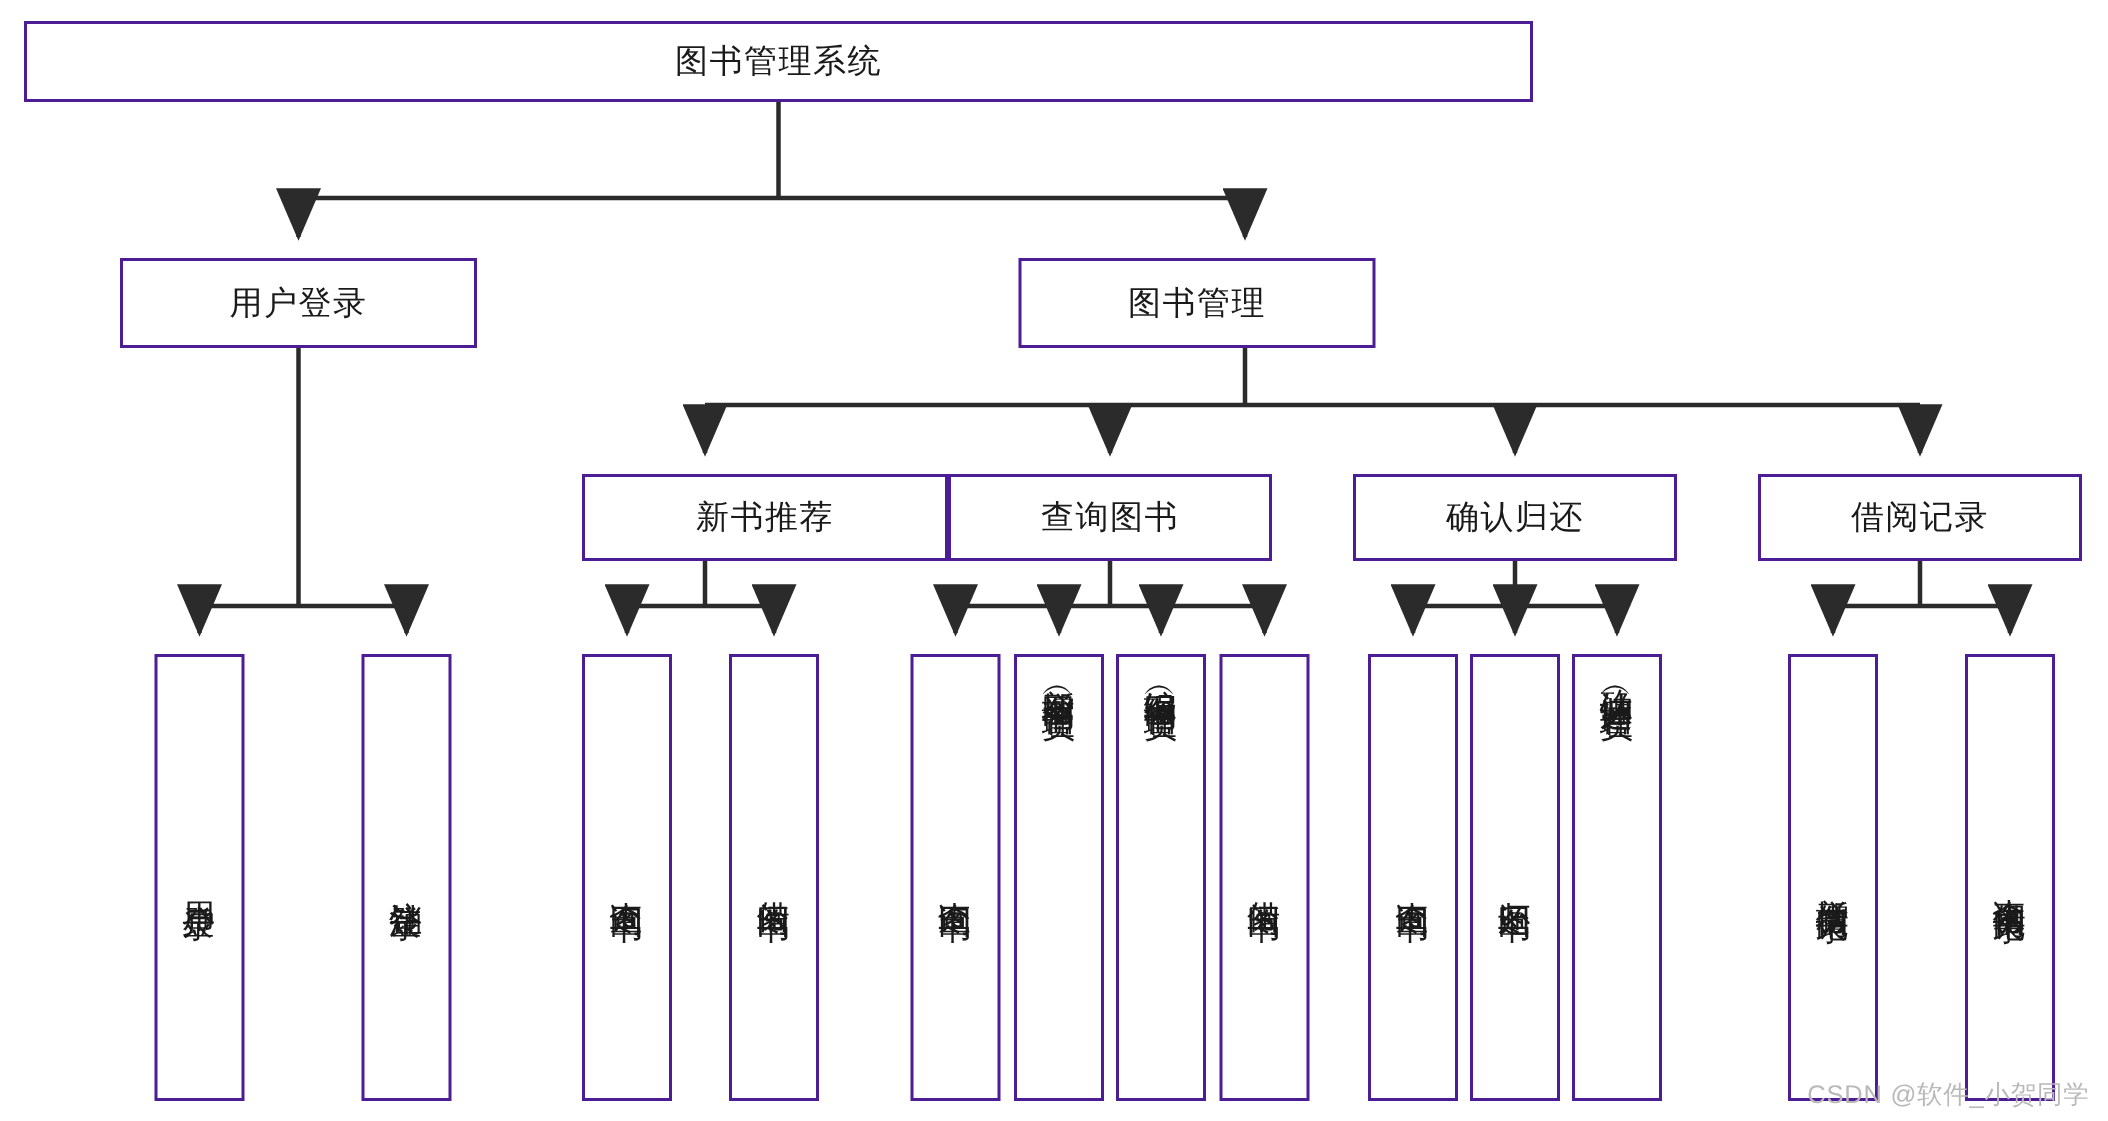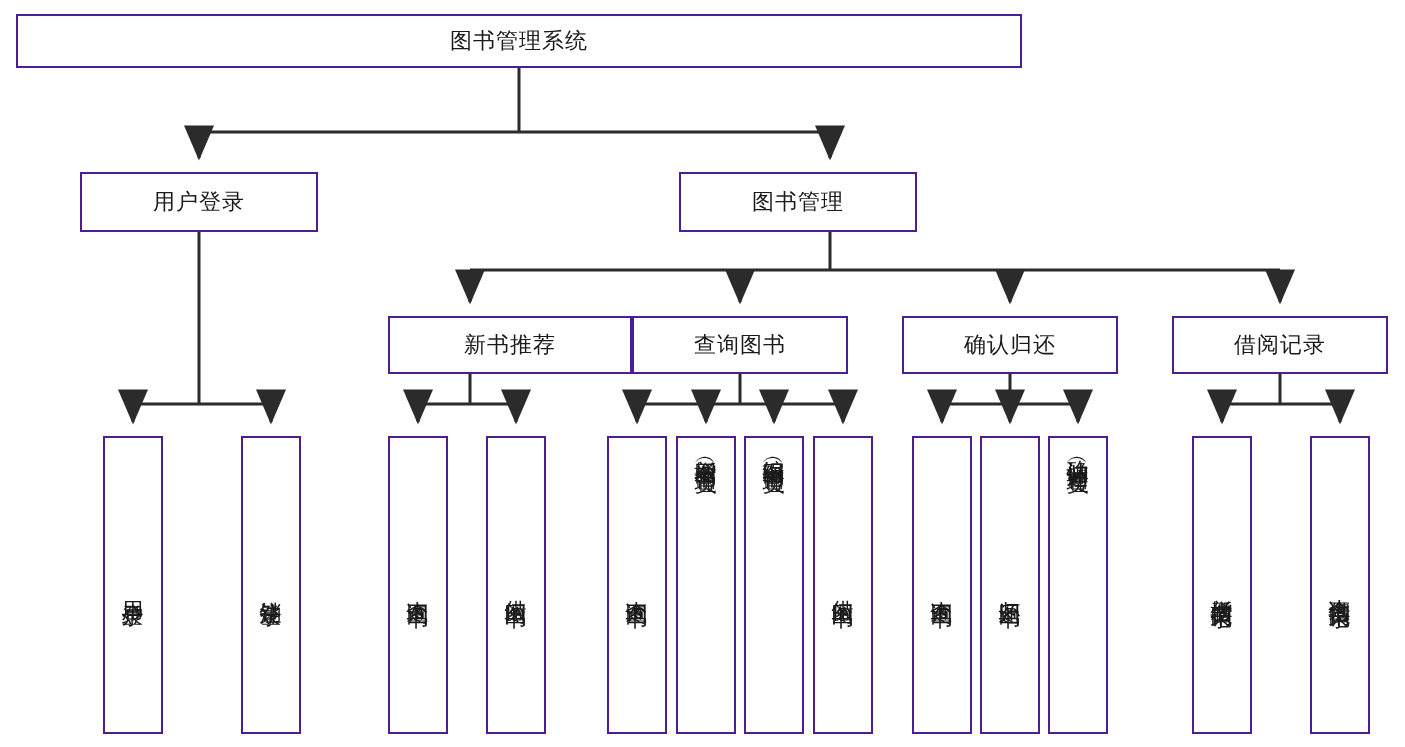--- a/index.html
+++ b/index.html
@@ -205,13 +205,14 @@
     <span class="vtext">确认归还（管理员）</span>
   </div>
 
   <div class="node leaf center-v" style="left:1192px; top:436px; width:60px; height:298px;">
     <span class="vtext">新增借阅记录</span>
   </div>
   <div class="node leaf center-v" style="left:1310px; top:436px; width:60px; height:298px;">
     <span class="vtext">查询借阅记录</span>
   </div>
 
+  <div class="watermark">CSDN @软件_小贺同学</div>
 </div>
 
 </body></html>

